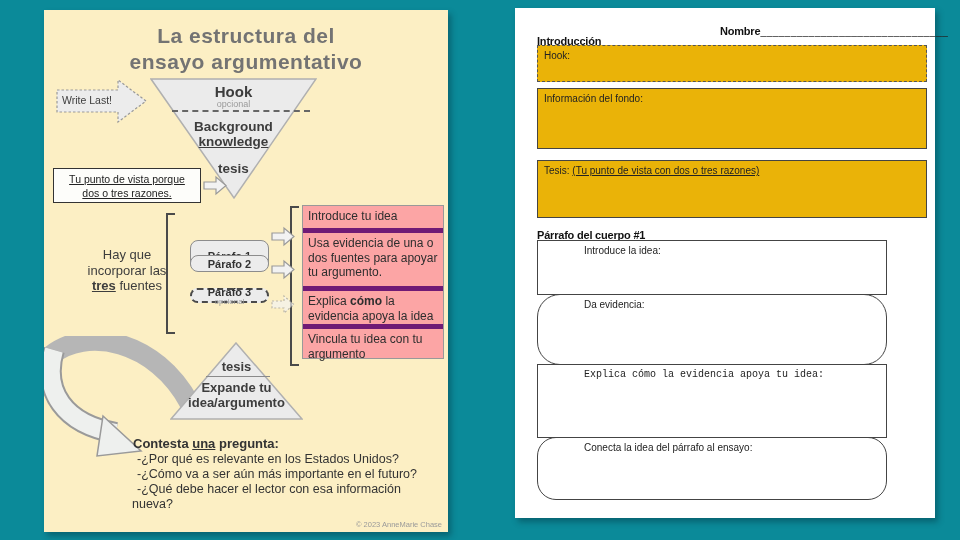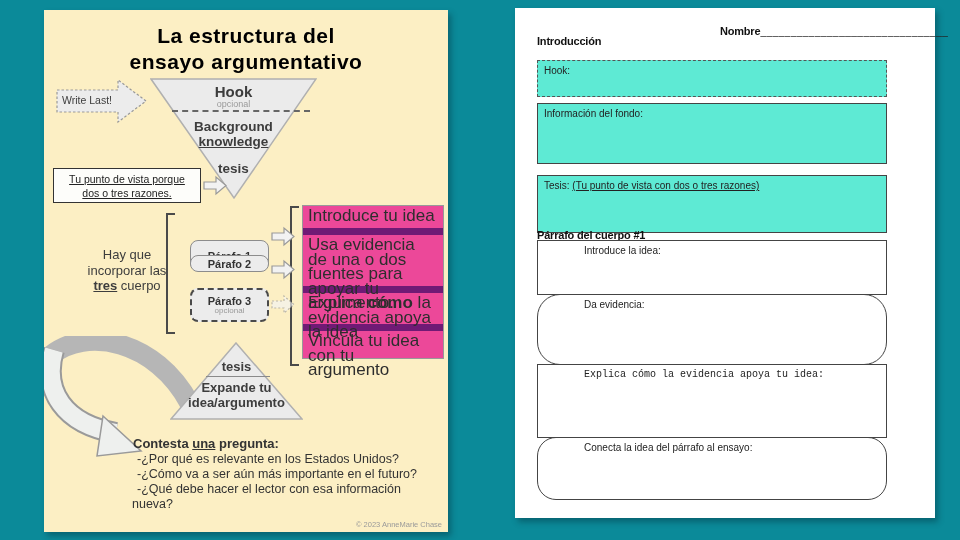--- a/index.html
+++ b/index.html
@@ -11,21 +11,21 @@
     overflow: hidden;
   }
   .abs { position: absolute; }
   .page { position: absolute; box-shadow: 3px 4px 6px rgba(0,30,40,.35); }
   #left-page  { left:44px;  top:10px; width:404px; height:522px; background:#fcefc4; }
   #right-page { left:515px; top:8px;  width:420px; height:510px; background:#ffffff; }
 
   
   .title {
     left:0; top:13px; width:100%; text-align:center;
-    font-size:21px; font-weight:bold; color:#000000; line-height:26px; letter-spacing:.5px;
+    font-size:21px; font-weight:bold; color:#737373; line-height:26px; letter-spacing:.5px;
   }
   .funnel-text { text-align:center; left:106px; width:167px; color:#3d3d3d; }
   .small-note { color:#9a9a9a; font-size:9px; }
   .dashed-div { border-top:2px dashed #666; }
   .punto-box {
     left:9px; top:158px; width:148px; height:35px;
     background:#fdfdfa; border:1.5px solid #333;
     font-size:10.5px; text-align:center; line-height:14px; padding-top:3px;
     text-decoration:underline; color:#222;
   }
@@ -35,31 +35,31 @@
     border-left:2px solid #4a4a4a; border-top:2px solid #4a4a4a; border-bottom:2px solid #4a4a4a;
   }
   .pbox {
     left:146px; width:79px; background:#ececec; border:1.3px solid #8c8c8c; border-radius:8px;
     display:flex; flex-direction:column; align-items:center; justify-content:center;
     font-size:11px; font-weight:bold; color:#333;
   }
   .pbox.dashed { border:2px dashed #4a4a4a; }
   .steps-box {
     left:258px; top:195px; width:142px;
-    background:#ec4899; border:1px solid #999;
-    font-size:17px; color:#2e2e2e;
+    background:#fca5a5; border:1px solid #999;
+    font-size:12px; color:#2e2e2e;
   }
-  .steps-box .row { padding:3px 5px; line-height:14.5px; border-top:7px solid #701a75; }
+  .steps-box .row { padding:3px 5px; line-height:14.5px; border-top:5px solid #701a75; }
   .steps-box .row:first-child { border-top:none; }
   .quest { font-size:12.5px; color:#333; line-height:15px; }
   .copyright { right:6px; top:510px; font-size:7.5px; color:#9a9a9a; }
 
   
   .ws-header { font-size:11px; font-weight:bold; color:#111; letter-spacing:-0.2px; }
-  .ws-box { left:22px; width:350px; border:1px solid #444; background:#5eead4;margin-top:15px; }
+  .ws-box { left:22px; width:390px; border:1px solid #444; background:#eab308; }
   .ws-box.dashed { border:1px dashed #555; }
   .ws-label { padding:4px 6px; font-size:10px; color:#222; line-height:12px; }
   .ws-stack-row { border:1px solid #444; width:350px; margin-top:-1px;padding-left:40px; }
   u.ws-u { text-decoration:underline; }
 </style>
 </head>
 <body>
 
 <div class="page" id="left-page">
 
@@ -87,33 +87,33 @@
     <div>Tu punto de vista porque</div>
     <div>dos o tres razones.</div>
   </div>
   <svg class="abs" style="left:159px;top:165px;" width="25" height="21">
     <polygon points="1,7 13,7 13,2 23,10.5 13,19 13,14 1,14" fill="#f2f2f2" stroke="#999" stroke-width="1.2"></polygon>
   </svg>
 
   <div class="abs hayque">
     <div>Hay que</div>
     <div>incorporar las</div>
-    <div><b><u>tres</u></b><span> cuerpo</span></div>
+    <div><b><u>tres</u></b><span> fuentes</span></div>
   </div>
 
   <div class="abs bracket" style="left:122px;top:203px;height:121px;"></div>
   <div class="abs bracket" style="left:246px;top:196px;height:160px;"></div>
 
   <div class="abs pbox" style="top:230px;height:31px;">
     <div>Párafo 1</div>
   </div>
   <div class="abs pbox" style="top:245px;height:17px;">
     <div>Párafo 2</div>
   </div>
-  <div class="abs pbox dashed" style="top:278px;height:34px;">
+  <div class="abs pbox dashed" style="top:278px;height:15px;">
     <div>Párafo 3</div>
     <div class="small-note" style="font-size:8px;font-weight:normal;margin-top:-1px;">opcional</div>
   </div>
 
   <svg class="abs" style="left:227px;top:216px;" width="25" height="21">
     <polygon points="1,7 13,7 13,2 23,10.5 13,19 13,14 1,14" fill="#f2f2f2" stroke="#999" stroke-width="1.2"></polygon>
   </svg>
   <svg class="abs" style="left:227px;top:249px;" width="25" height="21">
     <polygon points="1,7 13,7 13,2 23,10.5 13,19 13,14 1,14" fill="#f2f2f2" stroke="#999" stroke-width="1.2"></polygon>
   </svg>

